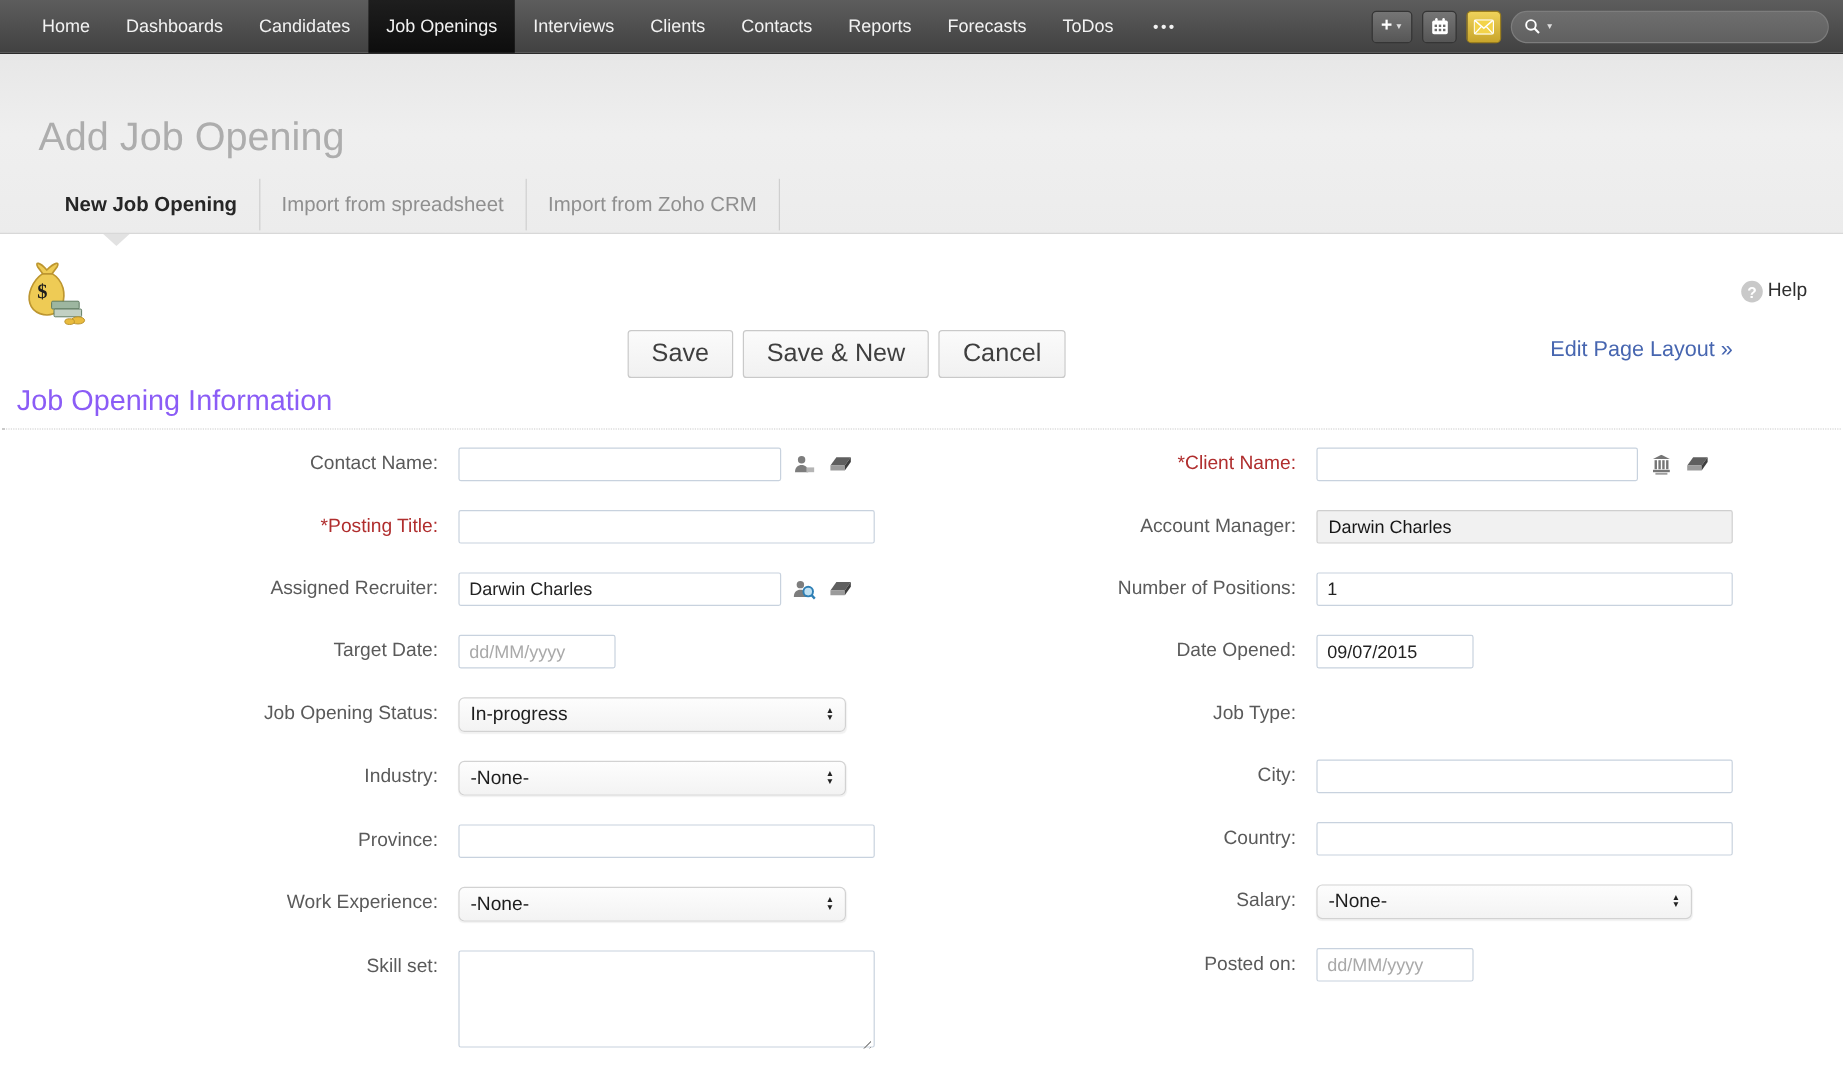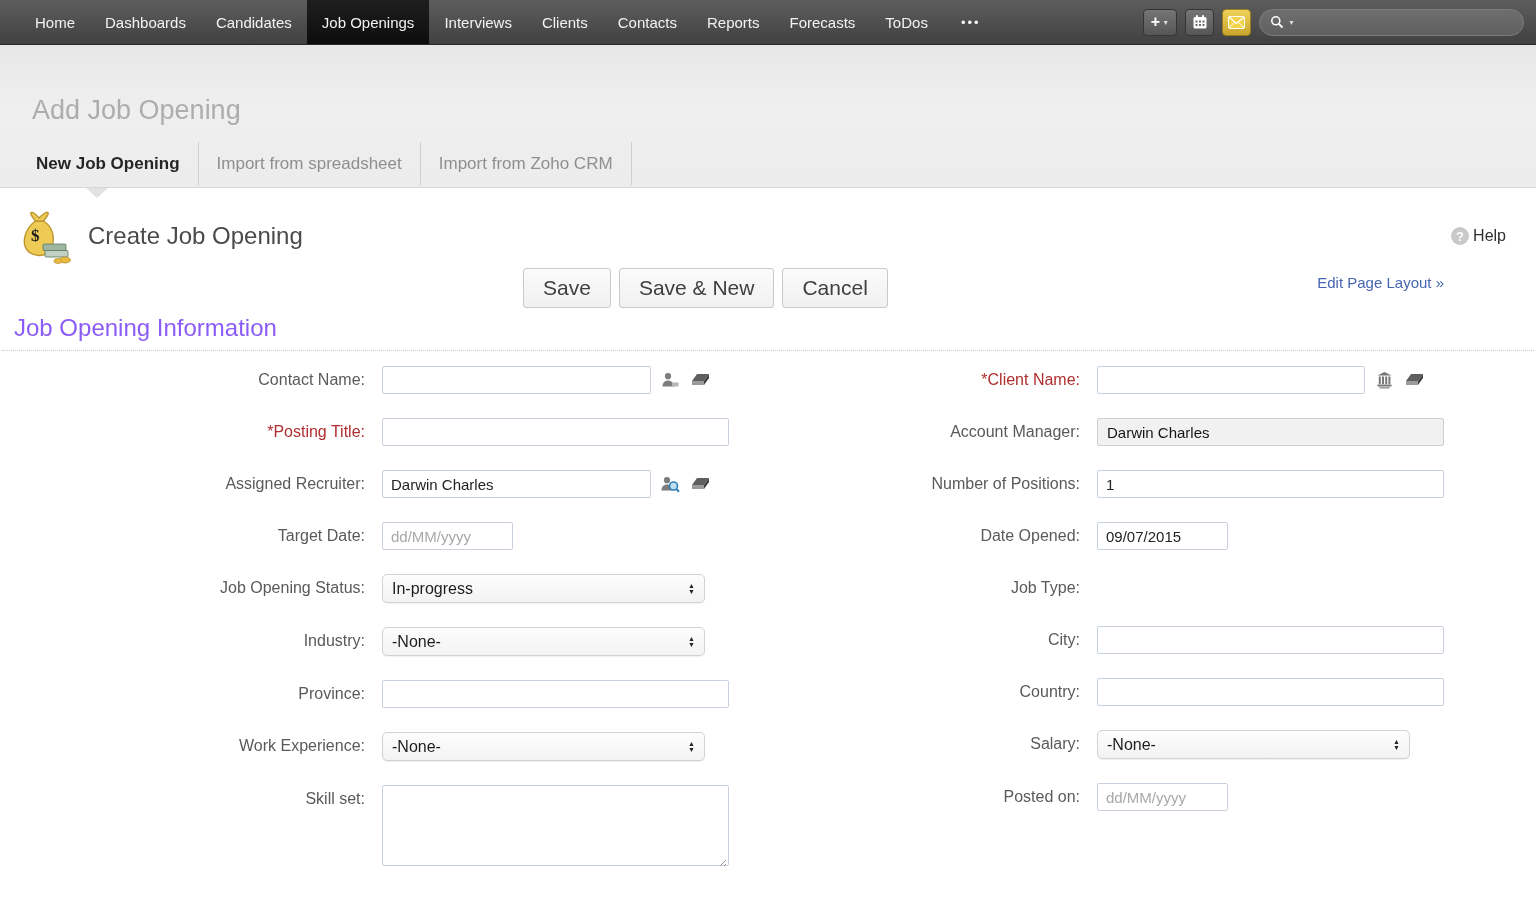--- a/index.html
+++ b/index.html
@@ -23,22 +23,22 @@
   .nav-btn.mail { background:linear-gradient(#efd25a,#c9a52b); border-color:#9a7e1e; }
   .caret { font-size:7px; color:#ddd; }
   .nav-search { width:265px; height:27px; border-radius:14px; border:1px solid #7d7d7d;
                 background:linear-gradient(#6e6e6e,#606060); display:flex; align-items:center;
                 padding:0 10px; gap:4px; }
   .nav-search input { flex:1; background:transparent; border:none; outline:none;
                       color:#fff; font-size:13px; }
 
   
   .subheader { background:linear-gradient(#e7e7e7,#efefef 45%,#ececec); position:relative; }
-  .page-title { color:#adadad; font-size:27px; font-weight:400; padding:50px 0 14px 32px; }
-  .tabs { display:flex; align-items:stretch; height:48px; padding-left:18px;
+  .page-title { color:#adadad; font-size:33px; font-weight:400; padding:50px 0 14px 32px; }
+  .tabs { display:flex; align-items:stretch; height:48px; padding-left:36px;
           border-bottom:1px solid #d8d8d8; }
   .tab { display:flex; align-items:center; padding:0 18px; font-size:17px; color:#8f8f8f;
          cursor:pointer; }
   .tab.active { color:#262626; font-weight:bold; }
   .tab-sep { width:1px; background:#cfcfcf; margin:2px 0; }
   .tab-pointer { position:absolute; left:86px; bottom:-10px; width:0; height:0; z-index:5;
                  border-left:11px solid transparent; border-right:11px solid transparent;
                  border-top:10px solid #e2e2e2; }
 
   
@@ -49,21 +49,21 @@
   .help { margin-left:auto; display:flex; align-items:center; gap:4px; cursor:pointer; }
   .help-q { width:18px; height:18px; border-radius:50%; background:#c9c9c9; color:#fff;
             font-size:13px; font-weight:bold; display:flex; align-items:center; justify-content:center; }
   .help-label { font-size:16px; color:#2e2e2e; }
 
   .toolbar-row { position:relative; height:40px; margin-top:4px; }
   .btn-group { position:absolute; left:671px; transform:translateX(-148px); display:flex; gap:8px; }
   .btn { background:linear-gradient(#fbfbfb,#f1f1f1); border:1px solid #c9c9c9; border-radius:3px;
          font-size:21px; color:#3f3f3f; padding:7px 19px; cursor:pointer;
          font-family:"Liberation Sans", sans-serif; }
-  .edit-layout { position:absolute; right:92px; top:6px; font-size:15px; color:#4766b0;
+  .edit-layout { position:absolute; right:92px; top:6px; font-size:18px; color:#4766b0;
                  text-decoration:none; cursor:pointer; }
 
   .section-heading { font-size:24px; font-weight:400; color:#8b5cf6; margin:6px 0 0 14px;
                      padding-bottom:8px; }
   .section-rule { border-bottom:1px dotted #c9c9c9; margin:0 2px; }
 
   
   .form-grid { display:flex; padding-top:15px; }
   .fcol { display:flex; flex-direction:column; }
   .fcol.left  { width:768px; }
@@ -178,21 +178,20 @@
   <div class="create-row">
     <svg class="moneybag" viewBox="0 0 52 56">
       <path d="M19 10 C13 3 9 3 11.5 7.5 L15.5 13 C7 19 2.5 30 5 38 C7.5 46.5 18 49 24.5 46.5 C31 44 35 35 32.5 25 C31 19.5 27.5 15.5 23.5 13 L27.5 7.5 C30 3 26 3 19 10 Z" fill="#eecb55" stroke="#bd9630" stroke-width="1.4"></path>
       <path d="M15 13.2 L24 13.2" stroke="#bd9630" stroke-width="1.6"></path>
       <text x="11" y="33" font-size="17" font-weight="bold" fill="#1c1c1c" font-family="Liberation Serif, serif">$</text>
       <rect x="23" y="36" width="23" height="6.5" rx="1" fill="#9db6a0" stroke="#5c785f" stroke-width="0.8"></rect>
       <rect x="25" y="42.5" width="23" height="6.5" rx="1" fill="#c2d0c3" stroke="#5c785f" stroke-width="0.8"></rect>
       <ellipse cx="45" cy="52" rx="5.5" ry="3" fill="#e9bb3e" stroke="#b8912e" stroke-width="0.8"></ellipse>
       <ellipse cx="38" cy="53" rx="4" ry="2.4" fill="#e9bb3e" stroke="#b8912e" stroke-width="0.8"></ellipse>
     </svg>
-    <div class="create-title">Create Job Opening</div>
     <div class="help">
       <span class="help-q">?</span>
       <span class="help-label">Help</span>
     </div>
   </div>
 
   <div class="toolbar-row">
     <div class="btn-group">
       <button class="btn">Save</button>
       <button class="btn">Save &amp; New</button>

